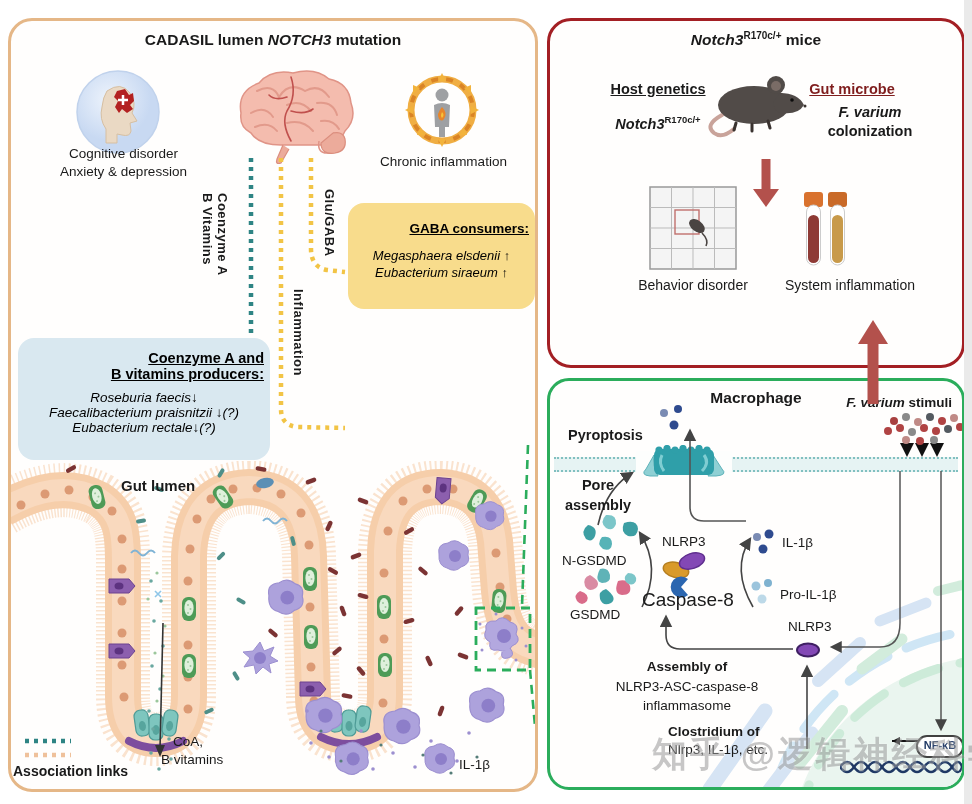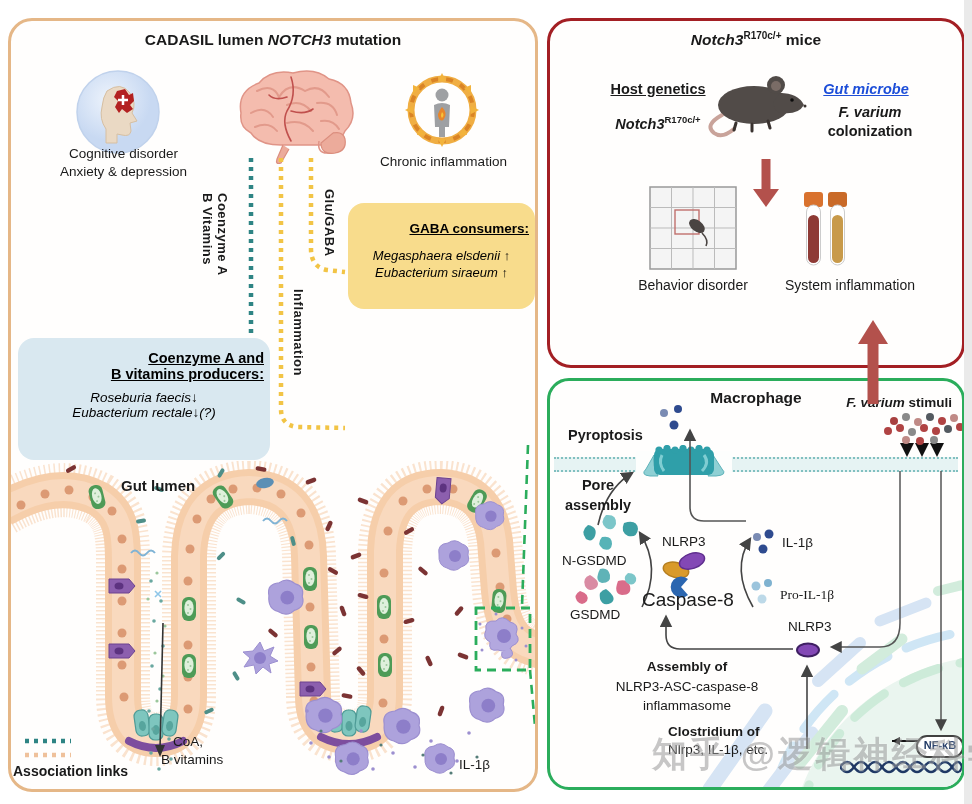--- a/index.html
+++ b/index.html
@@ -83,20 +83,21 @@
     <div class="b u" style="font-size:13.5px;margin-top:8px;"><span>GABA consumers:</span></div>
     <div class="i" style="font-size:13px;margin-top:12px;">Megasphaera elsdenii ↑</div>
     <div class="i" style="font-size:13px;margin-top:2px;">Eubacterium siraeum ↑</div>
   </div>
 
 
   <div class="box bluebox ctr" style="left:7px;top:317px;width:252px;height:122px;">
     <div class="b u" style="font-size:14.5px;margin-top:2px;"><span>Coenzyme A and</span></div>
     <div class="b u" style="font-size:14.5px;"><span>B vitamins producers:</span></div>
     <div class="i" style="font-size:13.5px;margin-top:8px;">Roseburia faecis↓</div>
+    <div class="i" style="font-size:13.5px;">Faecalibacterium praisnitzii ↓(?)</div>
     <div class="i" style="font-size:13.5px;">Eubacterium rectale↓(?)</div>
   </div>
 
   <svg class="abs" style="left:0;top:440px;" width="524" height="330" viewBox="0 0 524 330">
     <defs>
       <g id="goblet">
           <rect x="-7" y="-12" width="14" height="24" rx="6" fill="#4e9b57"></rect>
           <ellipse cx="0" cy="-1" rx="4.6" ry="8" fill="#dff0dc"></ellipse>
           <circle cx="-1" cy="-4" r="1" fill="#9cc79c"></circle>
           <circle cx="1.5" cy="0" r="1" fill="#9cc79c"></circle>
@@ -352,21 +353,21 @@
     <path d="M20 52 Q2 62 12 70 Q20 76 32 66" fill="none" stroke="#c9a39a" stroke-width="4" stroke-linecap="round"></path>
     <ellipse cx="52" cy="42" rx="36" ry="19" fill="#514b48"></ellipse>
     <path d="M78 30 Q96 30 102 42 Q96 52 80 50 Q70 48 72 38 Z" fill="#514b48"></path>
     <circle cx="74" cy="22" r="9" fill="#514b48"></circle>
     <circle cx="74" cy="23" r="5" fill="#7a6c66"></circle>
     <circle cx="90" cy="37" r="1.8" fill="#0c0c0c"></circle>
     <circle cx="103" cy="43" r="1.5" fill="#3a3330"></circle>
     <path d="M34 60 l-2 7 M50 61 l0 7 M66 58 l2 7" stroke="#3a3330" stroke-width="3" stroke-linecap="round"></path>
   </svg>
 
-  <div class="lbl b u ctr" style="left:236px;top:60px;width:160px;font-size:14.5px;color:#1d4ed8;font-style:italic;">
+  <div class="lbl b u ctr" style="left:222px;top:60px;width:160px;font-size:14.5px;color:#7f1d1d;">
     <span>Gut microbe</span>
   </div>
   <div class="lbl b i ctr red" style="left:240px;top:83px;width:160px;font-size:14.5px;">
     <span>F. varium</span>
   </div>
   <div class="lbl b ctr red" style="left:240px;top:102px;width:160px;font-size:14.5px;">
     <span>colonization</span>
   </div>
 
   <svg class="abs" style="left:196px;top:136px;" width="40" height="52" viewBox="0 0 40 52">
@@ -547,21 +548,21 @@
       <circle cx="13" cy="20" r="4.5" fill="#2f4b8f"></circle>
   </svg>
   <div class="lbl" style="left:232px;top:154px;font-size:13.5px;z-index:5;">
     <span>IL-1β</span>
   </div>
   <svg class="abs" style="left:198px;top:196px;z-index:5;" width="28" height="32" viewBox="0 0 28 32">
     <circle cx="8" cy="9" r="4.5" fill="#9cc4dc"></circle>
       <circle cx="20" cy="6" r="4" fill="#7fb2d0"></circle>
       <circle cx="14" cy="22" r="4.5" fill="#bdd9e8"></circle>
   </svg>
-  <div class="lbl" style="left:230px;top:206px;font-size:13.5px;z-index:5;font-family:Liberation Serif, serif;">
+  <div class="lbl" style="left:230px;top:206px;font-size:13.5px;z-index:5;">
     <span>Pro-IL-1β</span>
   </div>
 
   <div class="lbl" style="left:238px;top:238px;font-size:13.5px;z-index:5;">
     <span>NLRP3</span>
   </div>
   <svg class="abs" style="left:244px;top:260px;z-index:5;" width="28" height="18" viewBox="0 0 28 18">
     <ellipse cx="14" cy="9" rx="11" ry="6.5" fill="#8348b5" stroke="#3f1f63" stroke-width="2"></ellipse>
   </svg>
 

